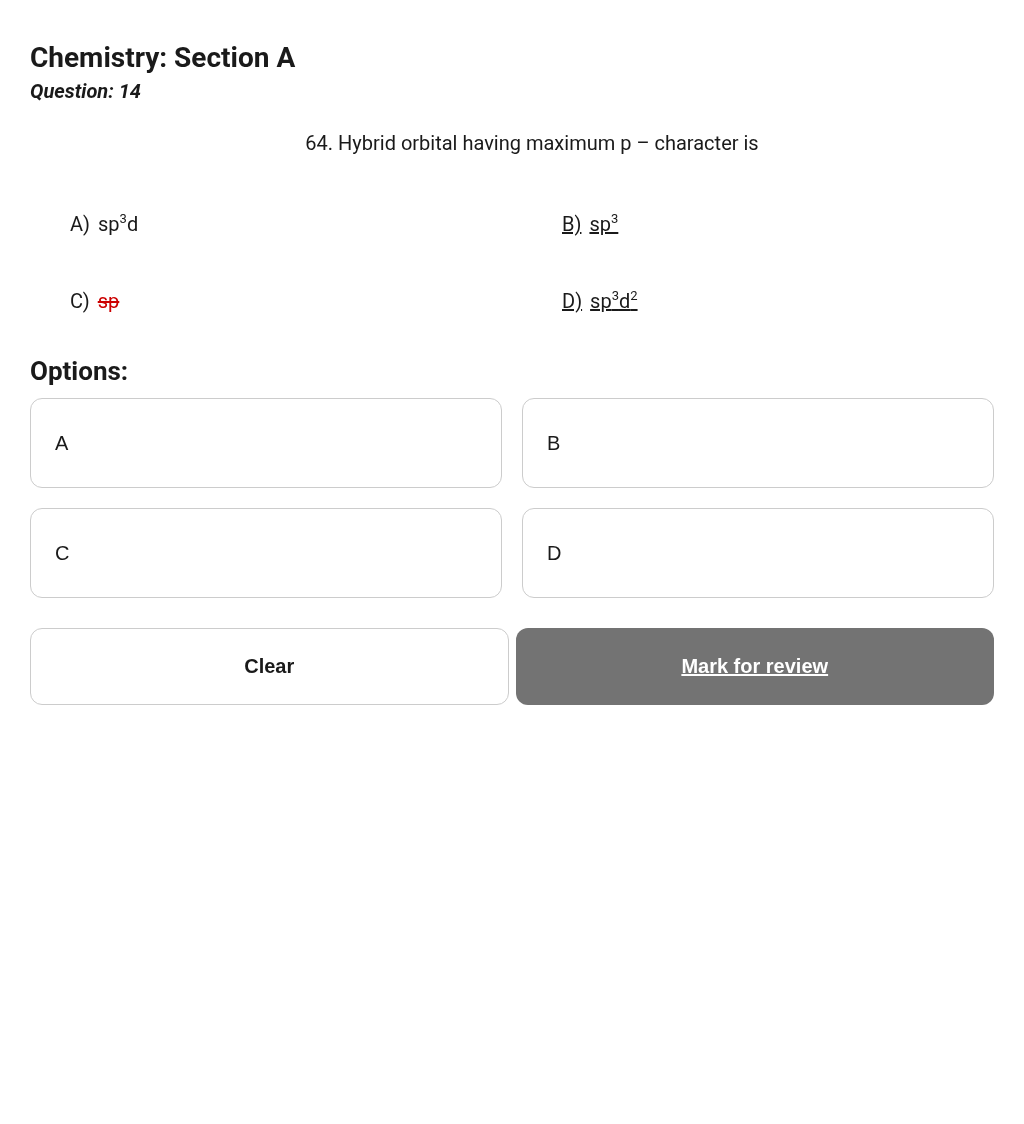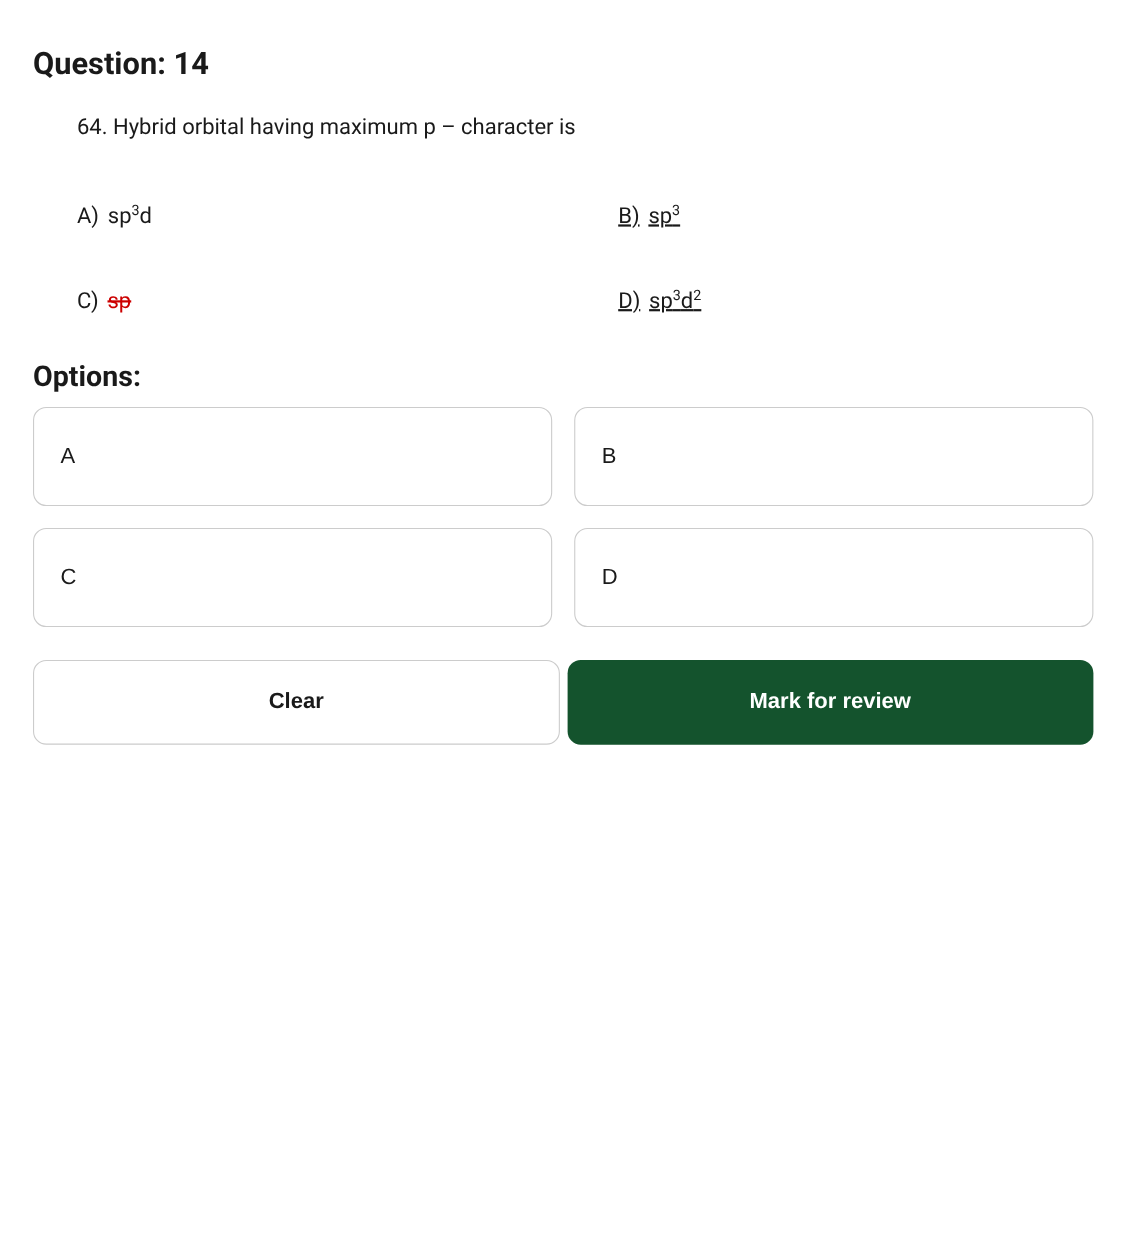--- a/index.html
+++ b/index.html
@@ -22,29 +22,31 @@
     }
 
     .section-title {
       font-size: 28px;
       font-weight: 700;
       line-height: 1.3;
       margin-bottom: 2px;
     }
 
     .question-title {
-      font-size: 28px;
+      font-size: 20px;
       font-weight: 700;
       line-height: 1.3;
+      font-style: italic;
     }
 
     .question-body {
       margin: 24px 0 0 40px;
       font-size: 20px;
       line-height: 1.5;
+      text-align: center;
     }
 
     .question-number {
       font-size: 20px;
       font-weight: 400;
     }
 
     .question-text {
       display: inline;
       font-size: 20px;
@@ -132,35 +134,37 @@
       border-radius: 12px;
       padding: 26px 24px;
       font-size: 20px;
       font-weight: 600;
       text-align: center;
       cursor: pointer;
       color: #1a1a1a;
     }
 
     .mark-review-btn {
-      background: #14532d;
+      background: #737373;
       border: none;
       border-radius: 12px;
       padding: 26px 24px;
       font-size: 20px;
       font-weight: 700;
       text-align: center;
       cursor: pointer;
       color: #ffffff;
+      text-decoration: underline;
     }
   </style>
 </head>
 <body>
 
 <div class="page-header">
+  <div class="section-title">Chemistry: Section A</div>
   <div class="question-title">Question: 14</div>
 </div>
 
 <div class="question-body">
   <span class="question-number">64.</span>
   <span class="question-text"> Hybrid orbital having maximum p – character is</span>
 
   <div class="options-grid">
     <div class="option-item">
       <span class="option-label">A)</span>

